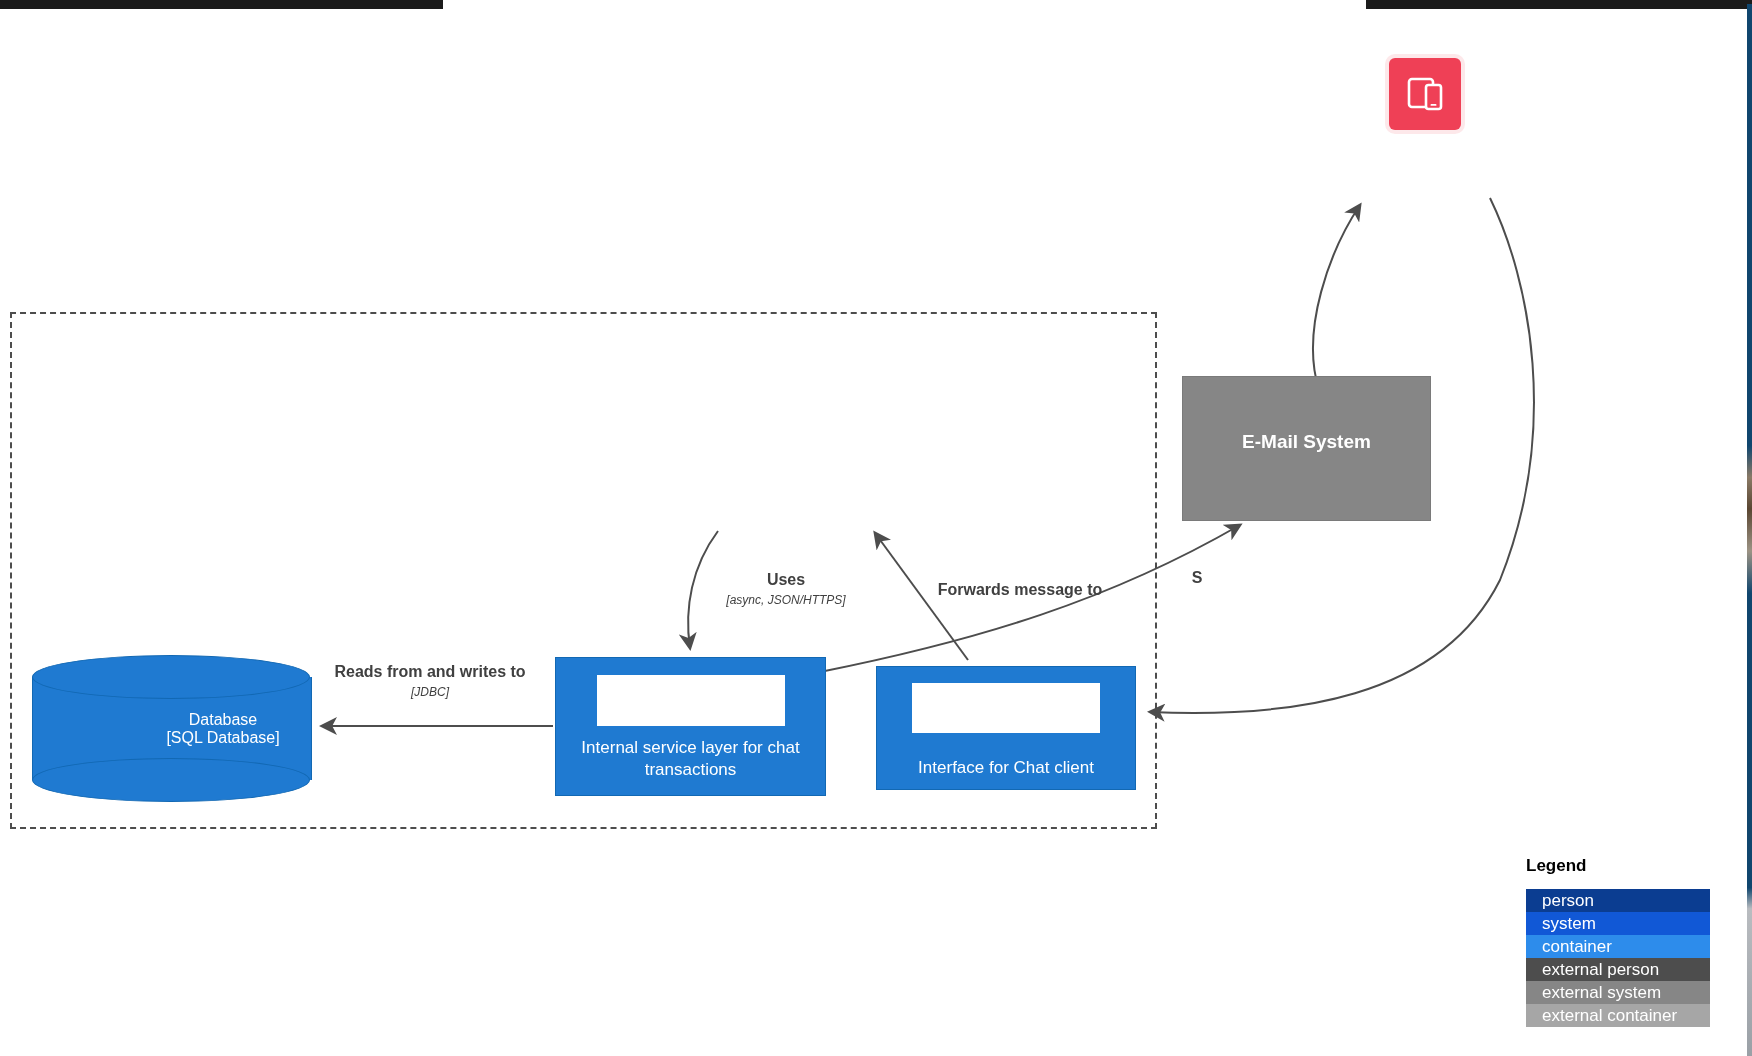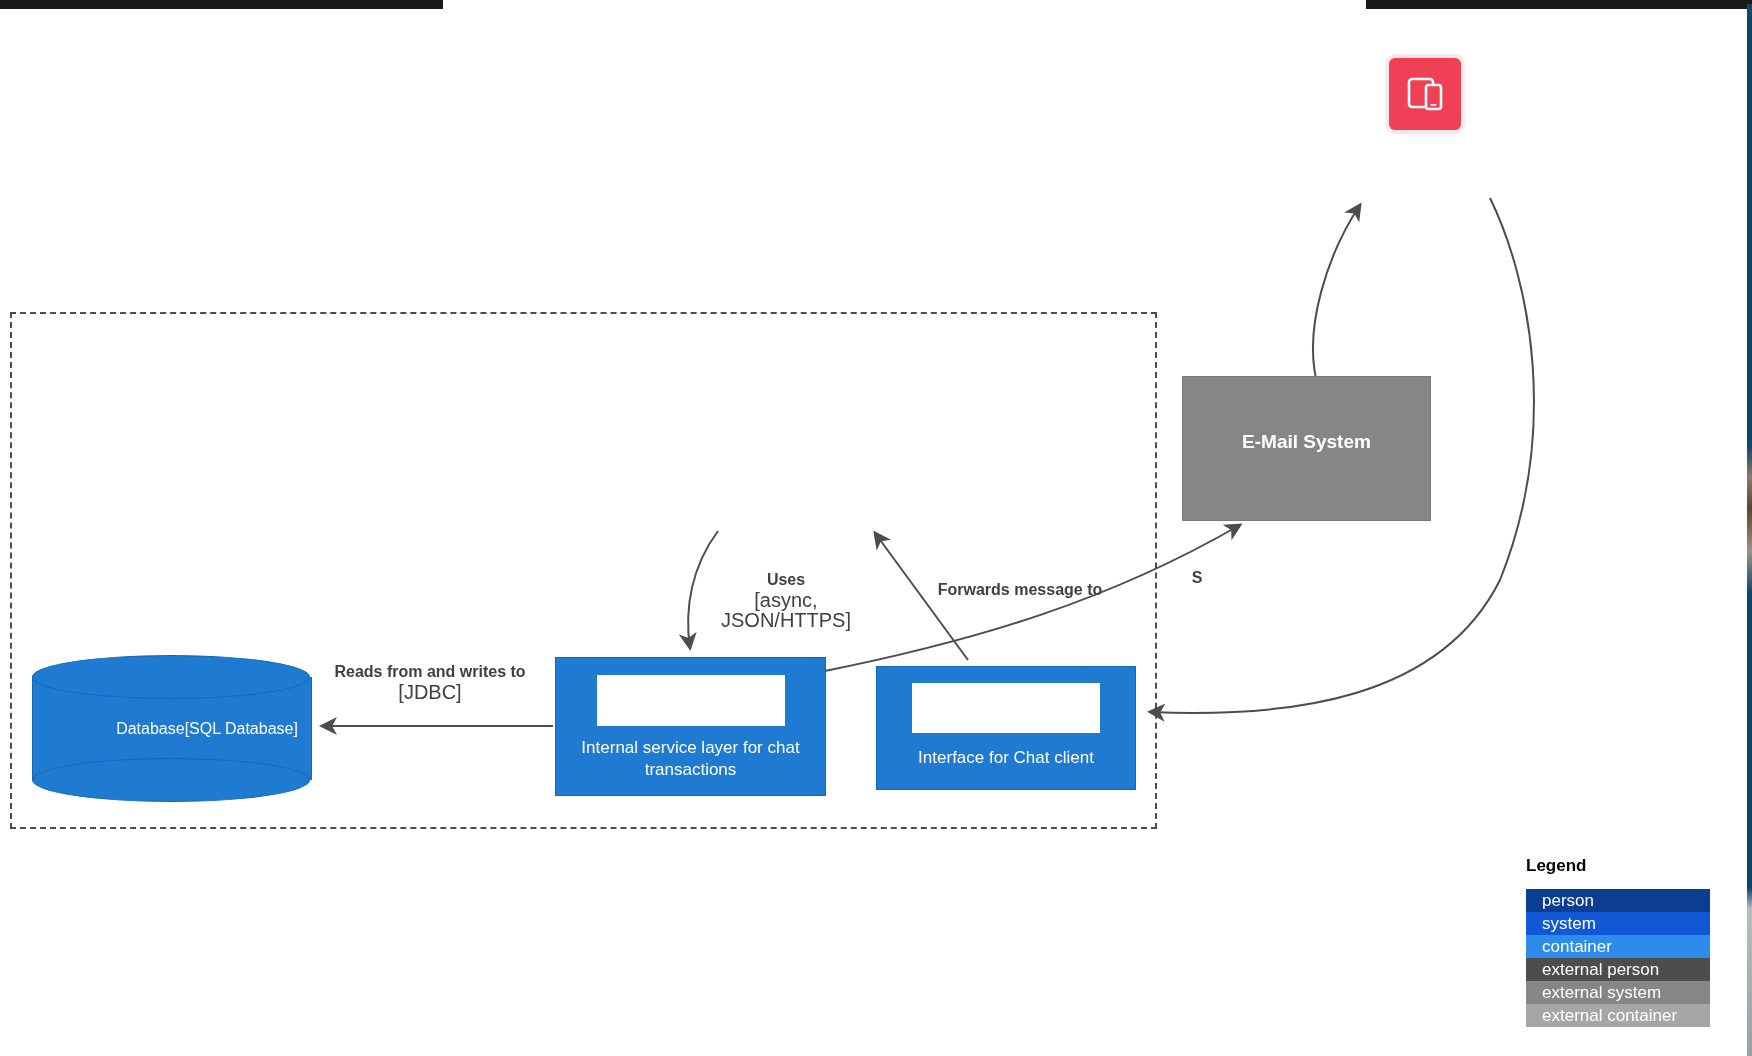--- a/index.html
+++ b/index.html
@@ -44,27 +44,27 @@
   .ext-system .ttl{margin:0 0 14px 0;}
 
   
   .db{position:absolute;}
   .db .cyl-body{position:absolute;left:0;top:22px;width:100%;height:100%;
     background:#1f7ad1;border-left:1px solid #1268b3;border-right:1px solid #1268b3;}
   .db .cyl-top{position:absolute;left:0;top:0;width:100%;height:44px;
     background:#1f7ad1;border:1px solid #1268b3;border-radius:50%/50%;box-sizing:border-box;}
   .db .cyl-bot{position:absolute;left:0;bottom:0;width:100%;height:44px;
     background:#1f7ad1;border:1px solid #1268b3;border-radius:50%/50%;box-sizing:border-box;}
-  .db .cyl-text{position:absolute;left:0;top:0;width:100%;height:100%;
-    display:flex;flex-direction:row;align-items:center;justify-content:center;color:#fff;padding-left:36px;}
+  .db .cyl-text{position:absolute;left:16px;top:0;width:100%;height:100%;
+    display:flex;flex-direction:column;align-items:center;justify-content:center;color:#fff;padding-left:36px;}
 
   
   .edge-label{position:absolute;color:#404040;text-align:center;}
   .edge-label .lbl{font-weight:bold;font-size:16px;line-height:20px;}
-  .edge-label .ltech{font-size:20px;line-height:20px;}
+  .edge-label .ltech{font-style:italic;font-size:12px;line-height:20px;}
 
   
   .device-icon{
     position:absolute;left:1389px;top:58px;width:72px;height:72px;
     background:#ef4056;border-radius:6px;
     box-shadow:0 0 0 4px rgba(239,64,86,0.12);
     display:flex;align-items:center;justify-content:center;
   }
 
   
@@ -115,21 +115,21 @@
   </div>
 
 
   <div class="node container-node" style="left:555px;top:657px;width:271px;height:139px;">
     <div class="title-blank" style="width:188px;height:51px;margin-top:17px;"></div>
     <div class="desc" style="margin-top:11px;padding:0 10px;">Internal service layer for chat transactions</div>
   </div>
 
   <div class="node container-node" style="left:876px;top:666px;width:260px;height:124px;">
     <div class="title-blank" style="width:188px;height:50px;margin-top:16px;"></div>
-    <div class="desc" style="margin-top:14px;padding:0 20px;">Interface for Chat client</div>
+    <div class="desc" style="margin-top:24px;padding:0 20px;">Interface for Chat client</div>
   </div>
 
   <div class="db" style="left:32px;top:655px;width:278px;height:147px;">
     <div class="cyl-body" style="height:103px;"></div>
     <div class="cyl-bot"></div>
     <div class="cyl-top"></div>
     <div class="cyl-text">
       <div class="ttl">Database</div>
       <div class="tech">[SQL Database]</div>
     </div>

